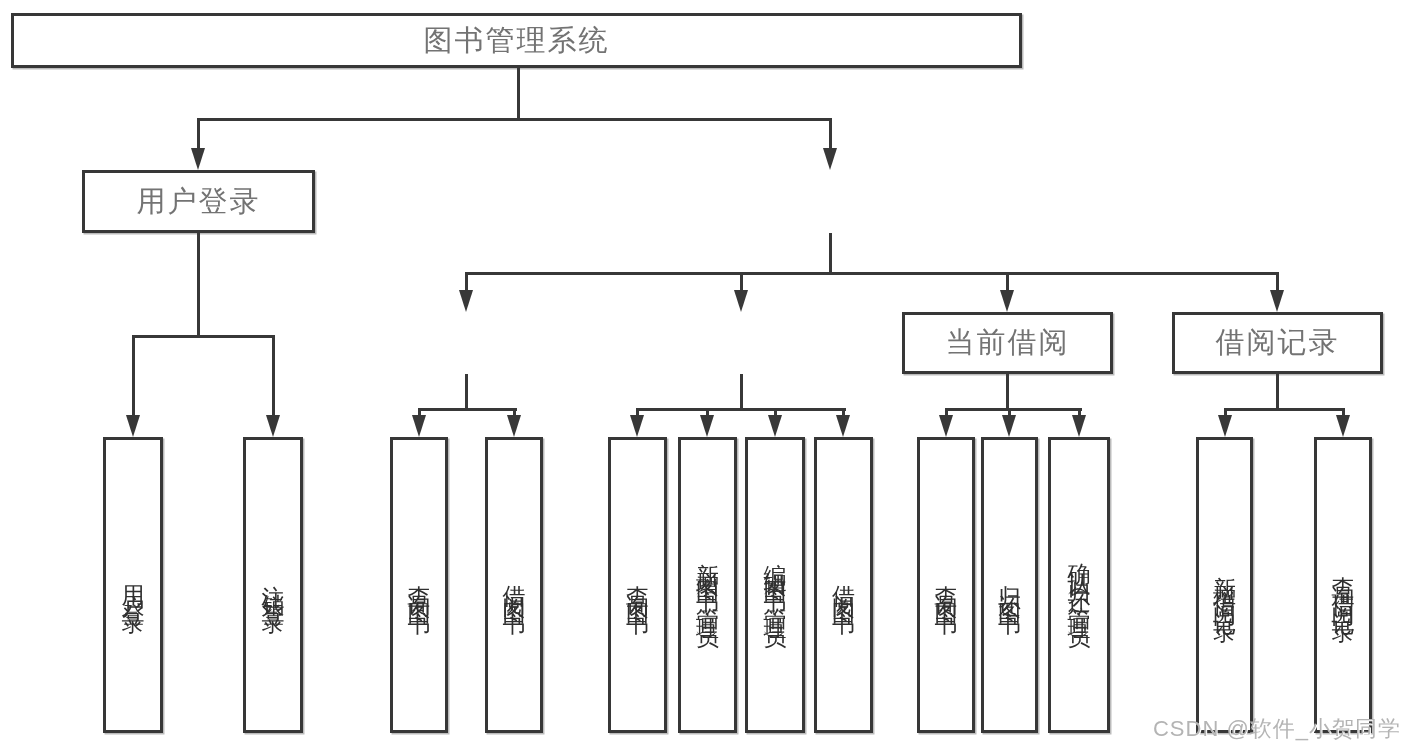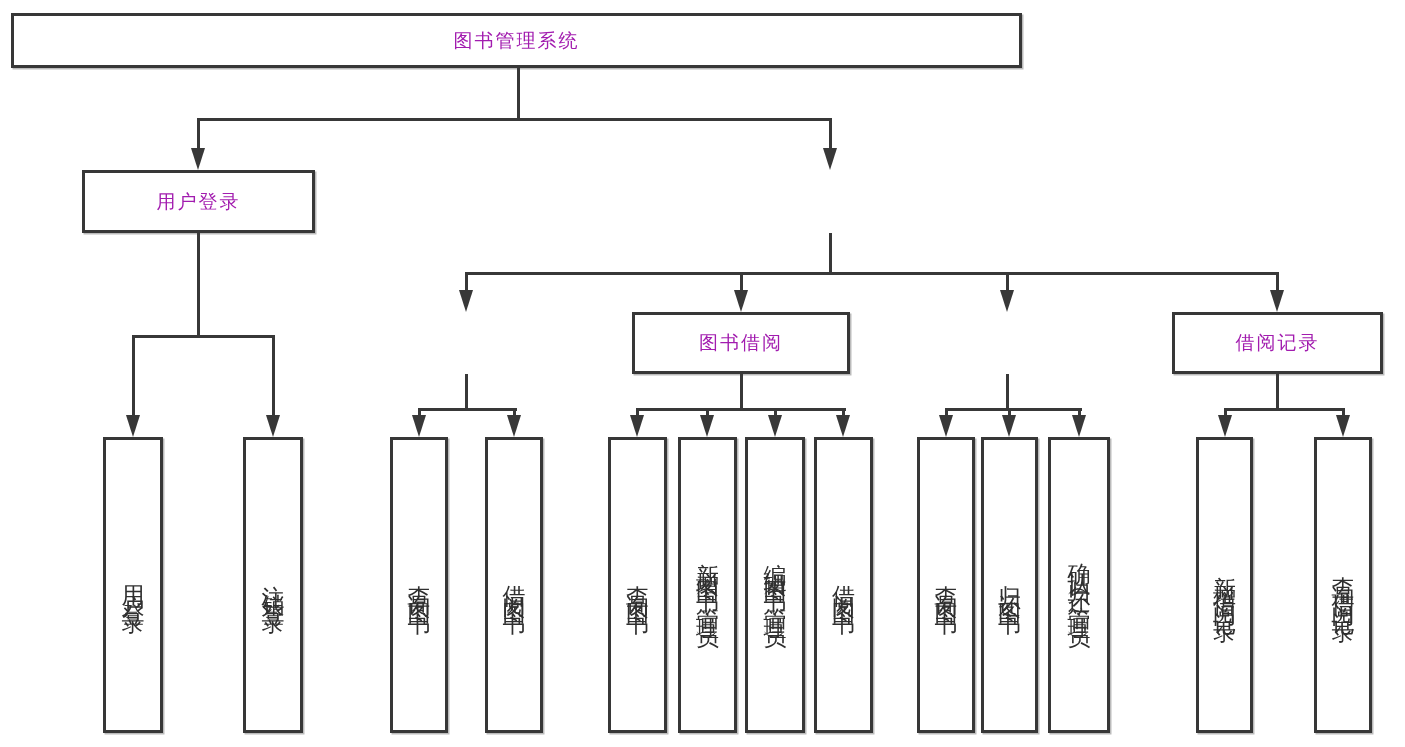--- a/index.html
+++ b/index.html
@@ -5,21 +5,21 @@
   html,body{margin:0;padding:0;background:#ffffff;}
   #canvas{
     position:relative; width:1405px; height:747px; overflow:hidden; background:#ffffff;
     font-family:"Liberation Sans","DejaVu Sans",sans-serif;
   }
   .hbox{
     position:absolute; box-sizing:border-box; background:#ffffff;
     border:3px solid #373737; box-shadow:1.5px 1.5px 0 rgba(60,60,60,.35);
     display:flex; align-items:center; justify-content:center; z-index:2;
   }
-  .hlabel{ font-size:19px; letter-spacing:2px; color:#a21caf; white-space:nowrap; }
+  .hlabel{ font-size:29px; letter-spacing:2px; color:#737373; white-space:nowrap; }
   .vbox{
     position:absolute; box-sizing:border-box; background:#ffffff; top:437px; height:296px;
     border:3px solid #373737; box-shadow:1.5px 1.5px 0 rgba(60,60,60,.35);
     display:flex; align-items:center; justify-content:center; z-index:2; overflow:hidden;
   }
   .vlabel{
     writing-mode:vertical-rl; text-orientation:mixed;
     font-size:23px; letter-spacing:9px; line-height:1; color:#2f2f2f; white-space:nowrap;
   }
   .ln{ position:absolute; background:#383838; z-index:1; }
@@ -40,22 +40,22 @@
 <div id="canvas">
 
   <div class="hbox" style="left:11px;top:13px;width:1011px;height:55px">
     <span class="hlabel">图书管理系统</span>
   </div>
 
   <div class="hbox" style="left:82px;top:170px;width:233px;height:63px">
     <span class="hlabel">用户登录</span>
   </div>
 
-  <div class="hbox" style="left:632px;top:312px;width:218px;height:62px">
-    <span class="hlabel">图书借阅</span>
+  <div class="hbox" style="left:902px;top:312px;width:211px;height:62px">
+    <span class="hlabel">当前借阅</span>
   </div>
   <div class="hbox" style="left:1172px;top:312px;width:211px;height:62px">
     <span class="hlabel">借阅记录</span>
   </div>
 
   <div class="vbox" style="left:103px;width:60px">
     <span class="vlabel">用户登录</span>
   </div>
   <div class="vbox" style="left:243px;width:60px">
     <span class="vlabel">注销登录</span>
@@ -150,14 +150,15 @@
   <div class="ln" style="left:1078px;top:408px;width:3px;height:12px"></div>
   <div class="ah" style="left:1072px;top:415px"></div>
 
   <div class="ln" style="left:1276px;top:374px;width:3px;height:37px"></div>
   <div class="ln" style="left:1224px;top:408px;width:121px;height:3px"></div>
   <div class="ln" style="left:1224px;top:408px;width:3px;height:12px"></div>
   <div class="ah" style="left:1218px;top:415px"></div>
   <div class="ln" style="left:1342px;top:408px;width:3px;height:12px"></div>
   <div class="ah" style="left:1336px;top:415px"></div>
 
+  <div class="watermark">CSDN @软件_小贺同学</div>
 
 </div>
 
 </body></html>

